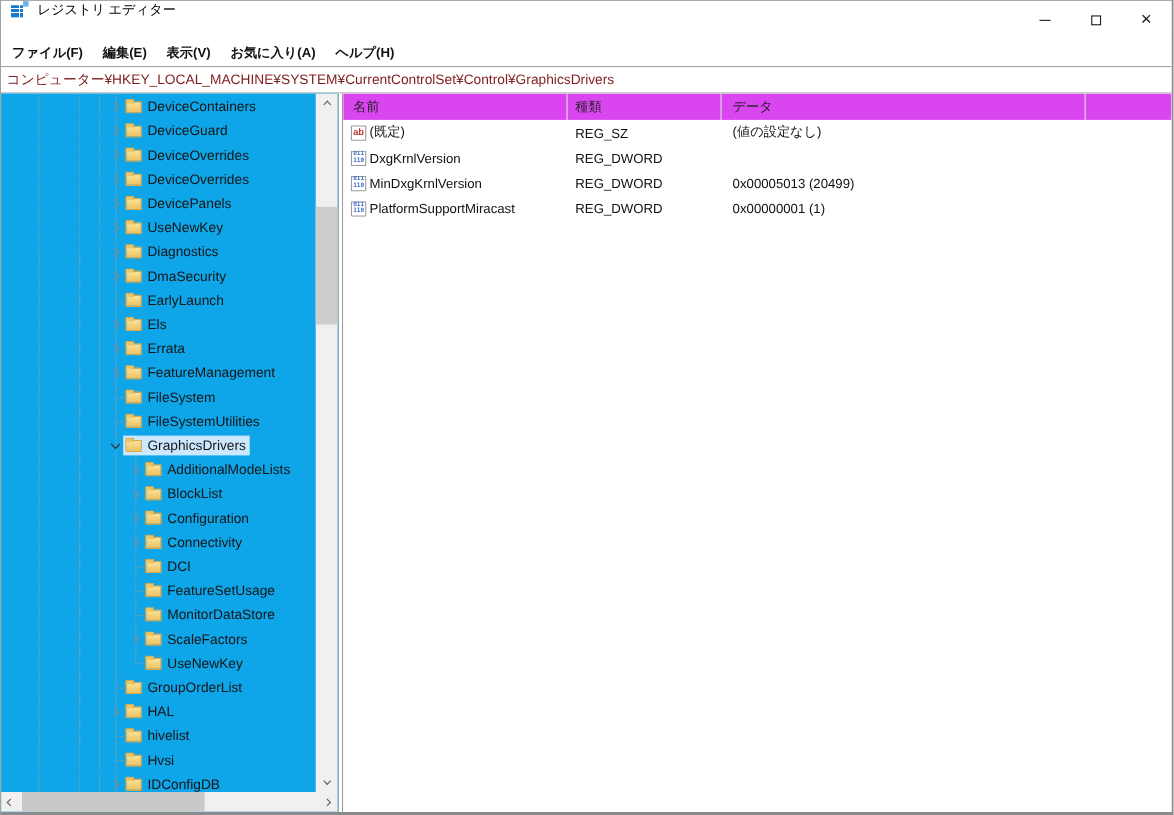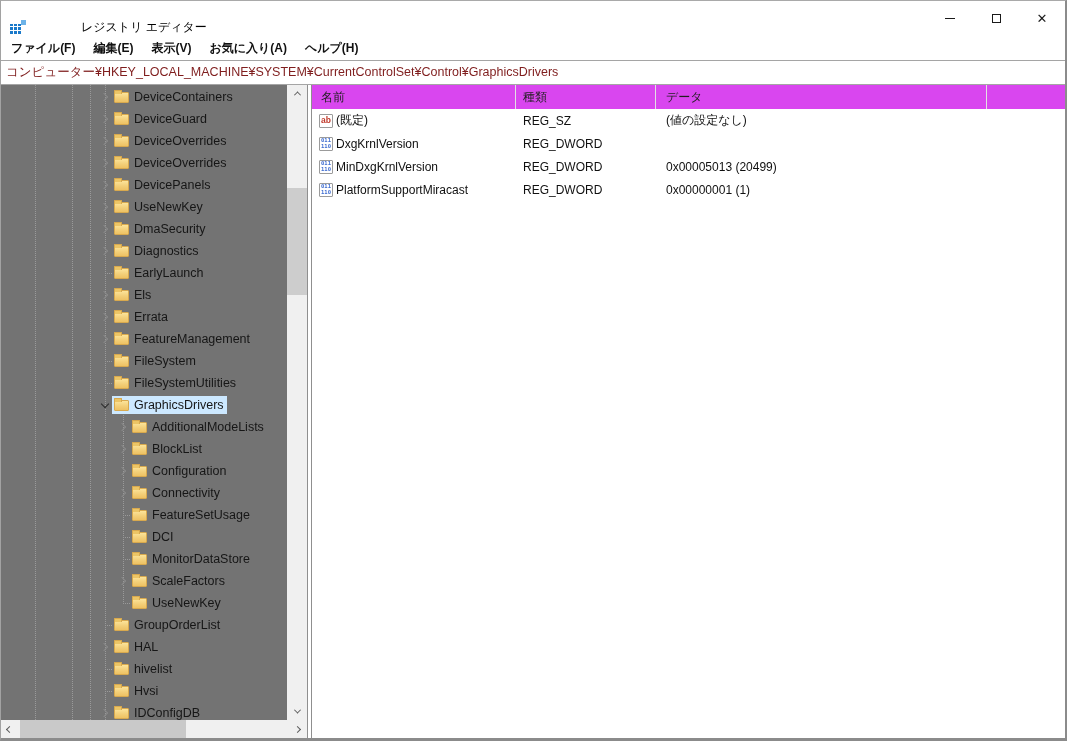--- a/index.html
+++ b/index.html
@@ -9,21 +9,21 @@
     font-size: 12px; color:#1a1a1a;
     width:1067px; height:741px; overflow:hidden;
   }
   .window {
     width:1067px; height:741px;
     border-top:1px solid #a9a9a9; border-left:1px solid #a2a2a2;
     border-right:2px solid #8b8b8b; border-bottom:3px solid #8b8b8b;
     display:flex; flex-direction:column; background:#fff;
   }
   
-  .titlebar { height:35px; display:flex; align-items:flex-end; background:#fff; flex:0 0 auto;gap:47px; }
+  .titlebar { height:35px; display:flex; align-items:flex-start; background:#fff; flex:0 0 auto; }
   .app-icon { width:16px; height:16px; position:relative; margin:0 8px 0 9px; flex:0 0 auto; }
   .app-icon .big {
     position:absolute; left:0; bottom:1px; width:11px; height:11px;
     background:
       linear-gradient(#1979ca,#1979ca);
     background-color:#1979ca;
   }
   .app-icon .grid {
     position:absolute; left:0; bottom:1px; width:12px; height:12px;
     background-image:
@@ -41,21 +41,21 @@
   .menubar { height:24px; display:flex; align-items:center; padding-left:1px; background:#fff; flex:0 0 auto; }
   .menu-item { padding:3px 9px; color:#111;font-weight:bold; }
   
   .addressbar {
     height:25px; border-top:1px solid #a5a5a5; border-bottom:1px solid #a5a5a5;
     display:flex; align-items:center; padding-left:5px; background:#fff; flex:0 0 auto;
     font-size:12.5px; color:#7f1d1d; white-space:nowrap; overflow:hidden;
   }
   
   .main { flex:1 1 auto; display:flex; min-height:0; }
-  .tree-pane { width:306px; flex:0 0 auto; position:relative; background:#737373; overflow:hidden; }
+  .tree-pane { width:306px; flex:0 0 auto; position:relative; background:#0ea5e9; overflow:hidden; }
   .splitter { width:5px; flex:0 0 auto; background:#fff; border-left:1px solid #8f8f8f; border-right:1px solid #8f8f8f; }
   .list-pane { flex:1 1 auto; position:relative; background:#fff; overflow:hidden; }
 
   
   .tree-viewport { position:absolute; left:0; top:0; right:0; bottom:18px; overflow:hidden; }
   .vguide {
     position:absolute; width:1px; top:0; bottom:0;
     background-image:repeating-linear-gradient(to bottom,#9a9a9a 0,#9a9a9a 1px,transparent 1px,transparent 2px);
   }
   .tree-rows { position:absolute; left:0; top:1px; right:21px; }
@@ -208,28 +208,28 @@
               <span class="chev c"></span>
               <span class="row-content">
                 <span class="folder"></span>
                 <span class="tree-label">UseNewKey</span>
               </span>
             </div>
             <div class="tree-row">
               <span class="chev c"></span>
               <span class="row-content">
                 <span class="folder"></span>
+                <span class="tree-label">Diagnostics</span>
+              </span>
+            </div>
+            <div class="tree-row">
+              <span class="chev c"></span>
+              <span class="row-content">
+                <span class="folder"></span>
                 <span class="tree-label">DmaSecurity</span>
-              </span>
-            </div>
-            <div class="tree-row">
-              <span class="chev c"></span>
-              <span class="row-content">
-                <span class="folder"></span>
-                <span class="tree-label">Diagnostics</span>
               </span>
             </div>
             <div class="tree-row">
               <span class="chev">
                 <span class="hdots"></span>
               </span>
               <span class="row-content">
                 <span class="folder"></span>
                 <span class="tree-label">EarlyLaunch</span>
               </span>
@@ -307,30 +307,30 @@
                 <span class="folder"></span>
                 <span class="tree-label">Connectivity</span>
               </span>
             </div>
             <div class="tree-row lvl1">
               <span class="chev">
                 <span class="hdots"></span>
               </span>
               <span class="row-content">
                 <span class="folder"></span>
+                <span class="tree-label">DCI</span>
+              </span>
+            </div>
+            <div class="tree-row lvl1">
+              <span class="chev">
+                <span class="hdots"></span>
+              </span>
+              <span class="row-content">
+                <span class="folder"></span>
                 <span class="tree-label">FeatureSetUsage</span>
-              </span>
-            </div>
-            <div class="tree-row lvl1">
-              <span class="chev">
-                <span class="hdots"></span>
-              </span>
-              <span class="row-content">
-                <span class="folder"></span>
-                <span class="tree-label">DCI</span>
               </span>
             </div>
             <div class="tree-row lvl1">
               <span class="chev">
                 <span class="hdots"></span>
               </span>
               <span class="row-content">
                 <span class="folder"></span>
                 <span class="tree-label">MonitorDataStore</span>
               </span>

